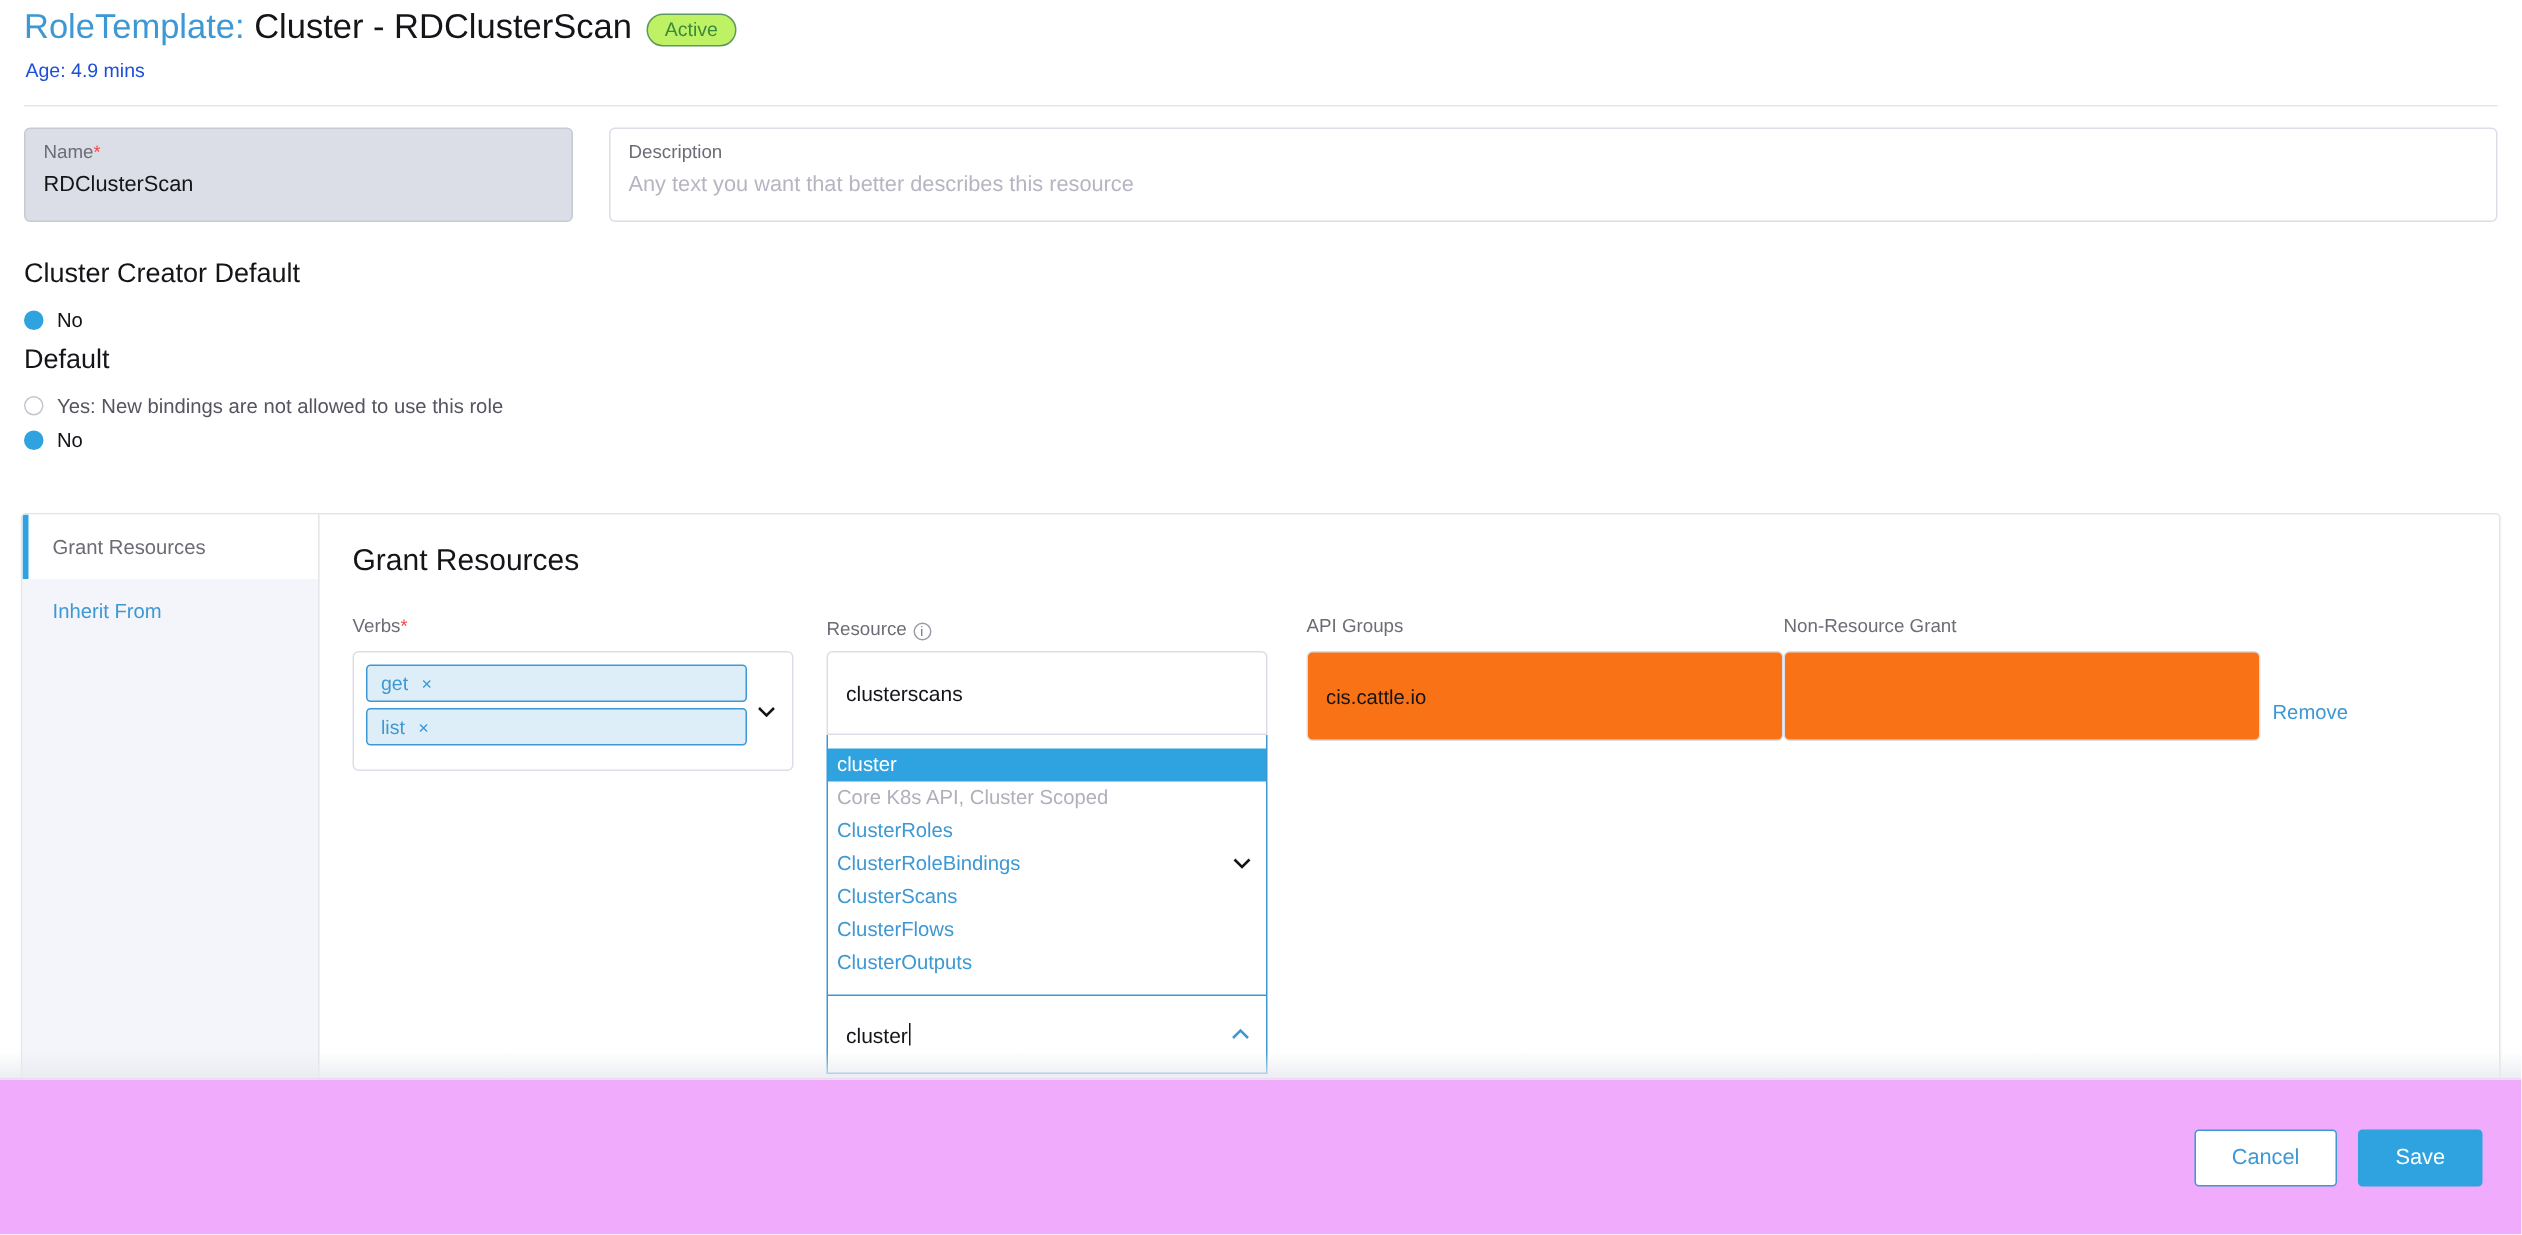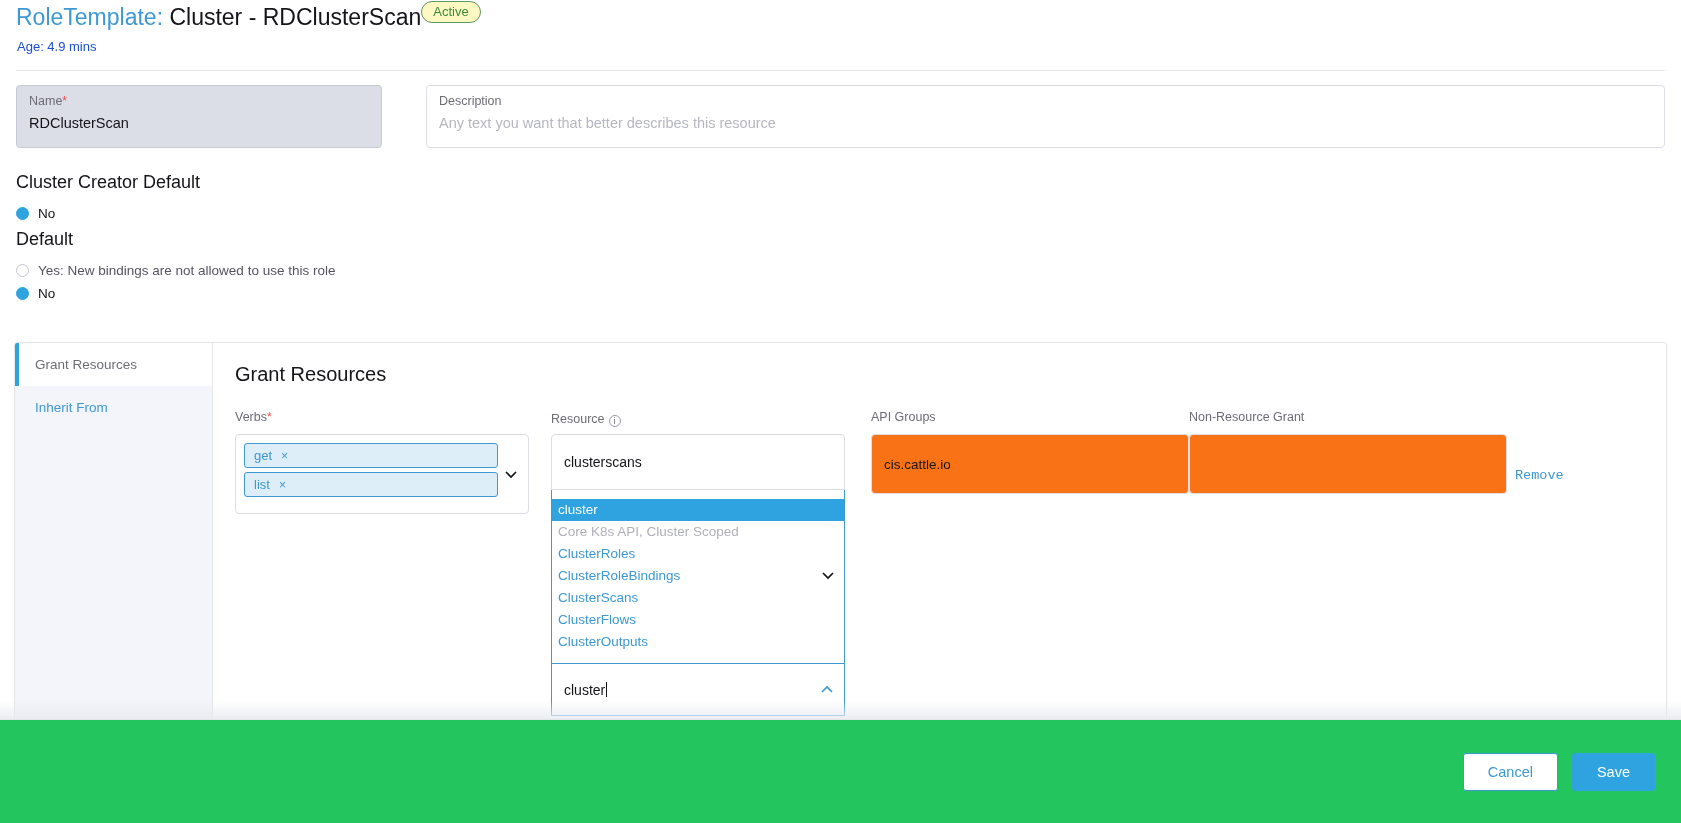--- a/index.html
+++ b/index.html
@@ -8,40 +8,40 @@
     width: 1681px; height: 823px;
     background: #fff;
     font-family: "Liberation Sans", sans-serif;
     color: #141419;
     overflow: hidden;
   }
   .page { position: relative; width: 1681px; height: 823px; background:#fff; }
 
   
   .masthead { padding: 2px 16px 0 16px; }
-  .title-row { display:flex; align-items:flex-start; }
+  .title-row { display:flex; align-items:flex-end; gap:10px; }
   .title { font-size: 23px; line-height: 30px; font-weight: 400; color:#141419; white-space:nowrap;}
   .title .kind { color:#3d98d3; }
   .badge-active {
     display:inline-block;
     border:1px solid #5d995d;
     color:#3a8a3a;
     border-radius:12px;
     font-size:13px;
     line-height:16px;
     padding:2px 11px;
-    background:#fef9c3;
+    background:#bef264;
     position:relative; top:-1px;
   }
   .age { font-size: 13px; color: #1d4ed8; margin-top: 7px; padding-left:1px;}
 
   .hr { border-top: 1px solid #e3e5e8; margin: 16px 16px 0 16px; }
 
   
-  .nd-row { display:flex; gap: 44px; padding: 14px 16px 0 16px; }
+  .nd-row { display:flex; gap: 24px; padding: 14px 16px 0 16px; }
   .field-box {
     border:1px solid #dcdee7;
     border-radius:4px;
     height:63px;
     padding:8px 12px 0 12px;
     background:#fff;
     position:relative;
   }
   .field-box.disabled { background:#dcdee7; border-color:#c7cad4; }
   .field-label { font-size:12.5px; color:#6c6c76; line-height:14px; }
@@ -92,21 +92,21 @@
   .panel-body { flex:1; padding: 20px 0 0 22px; position:relative; }
   .panel-title { font-size:20px; font-weight:400; margin:0 0 24px 0; }
 
   
   .grid-head { display:flex; }
   .col-label { font-size:12.5px; color:#6c6c76; }
   .c-verbs  { width: 316px; flex:0 0 316px; }
   .c-res    { width: 320px; flex:0 0 320px; margin-left: 0px;}
   .c-api    { width: 318px; flex:0 0 318px; }
   .c-nonres { width: 318px; flex:0 0 318px; }
-  .c-rm     { width: 96px;  flex:0 0 96px;font-family:Liberation Mono, monospace; }
+  .c-rm     { width: 96px;  flex:0 0 96px; }
 
   .info-icon {
     display:inline-block; width:12px; height:12px;
     border:1px solid #9a9aa6; border-radius:50%;
     font-size:9px; line-height:11px; text-align:center; color:#6c6c76;
     margin-left:4px; position:relative; top:1px;
   }
 
   .row { display:flex; align-items:flex-start; margin-bottom: 0px; }
 
@@ -160,21 +160,21 @@
     height:52px; display:flex; align-items:center;
     padding: 0 32px 0 12px; font-size:14px; position:relative;
   }
   .caret { border-left:1px solid #141419; height:15px; margin-left:1px; }
 
   
   .footer {
     position:absolute; left:0; right:0; bottom:0;
     height: 104px;
     border-top:1px solid #e3e5e8;
-    background:#22c55e;
+    background:#f0abfc;
     display:flex; align-items:center; justify-content:flex-end;
     gap: 14px; padding-right: 26px;
   }
   .btn {
     font-size:14.5px; border-radius:3px; padding: 10px 24px; cursor:pointer;
   }
   .btn-cancel { border:1px solid #3d98d3; color:#3d98d3; background:#fff; }
   .btn-save { border:1px solid #2fa3e0; color:#fff; background:#2fa3e0; }
   .footer-shade {
     position:absolute; left:0; right:0; bottom:104px; height:18px;

